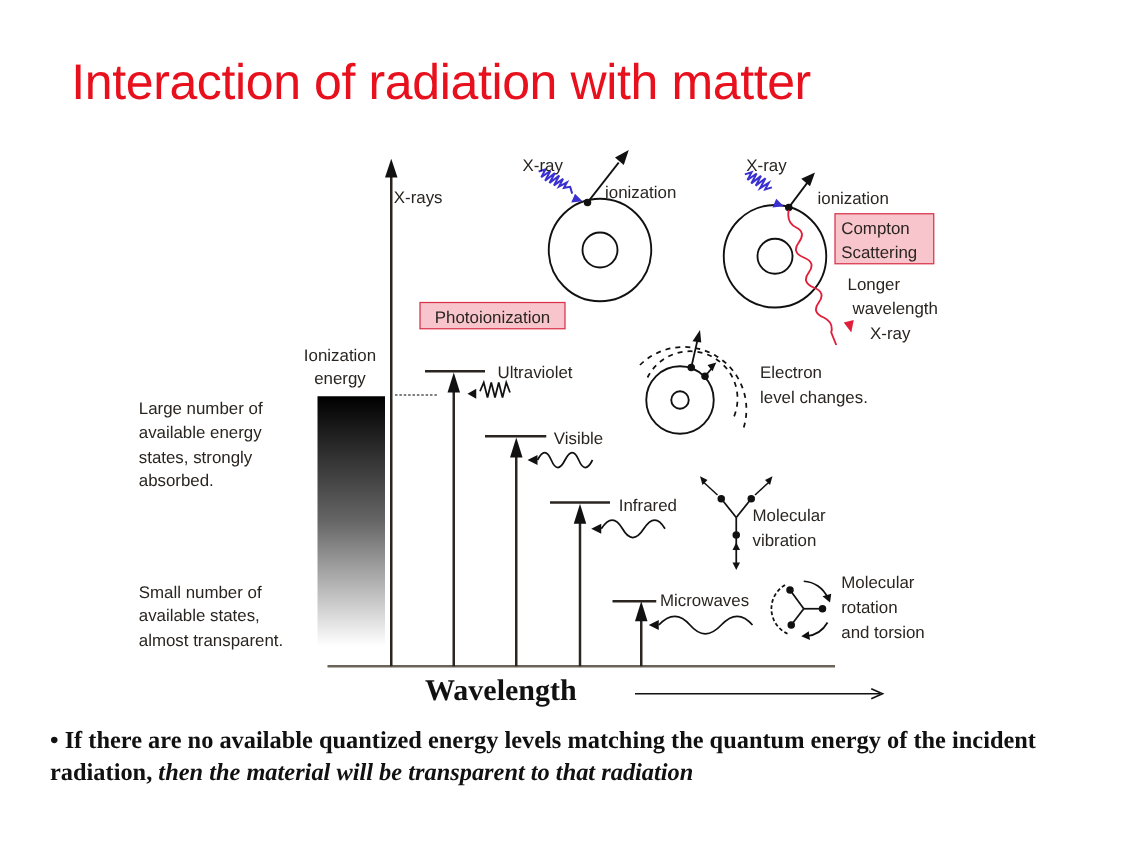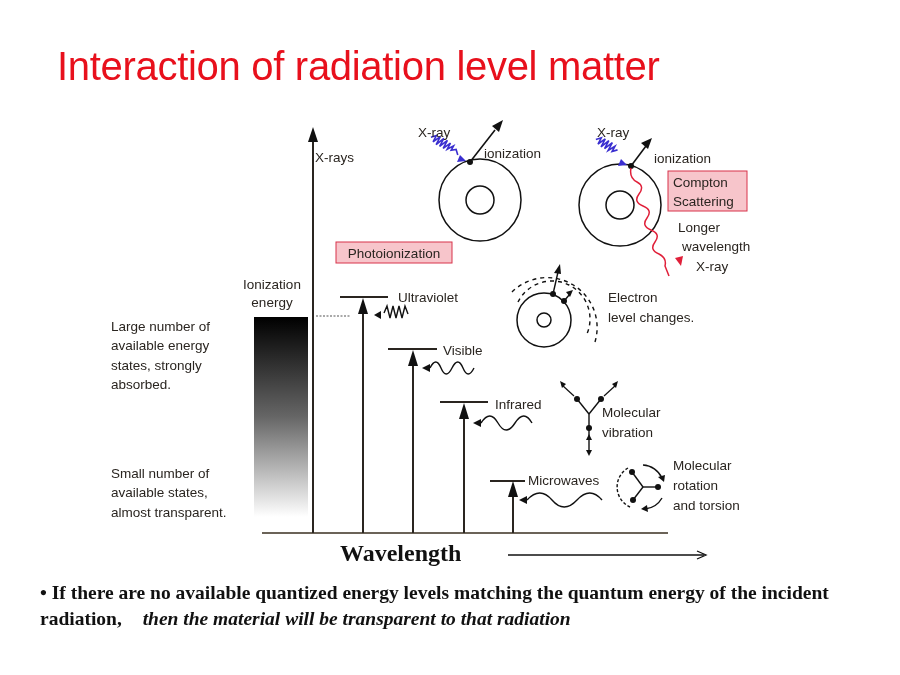--- a/index.html
+++ b/index.html
@@ -2,26 +2,26 @@
 <html><head>
 <meta charset="utf-8">
 <style>
   html, body { margin:0; padding:0; background:#ffffff; }
   body { width:900px; height:675px; position:relative; overflow:hidden; font-family:"Liberation Sans", sans-serif; }
   .title { position:absolute; left:57px; top:44px; font-size:40px; color:#e8101c; font-family:"Liberation Sans", sans-serif; letter-spacing:-0.3px; white-space:nowrap; }
   svg.diagram { position:absolute; left:0; top:0; }
   .lbl { font-family:"Liberation Sans", sans-serif; font-size:13.5px; fill:#2a2520; }
   .xlabel { position:absolute; left:340px; top:540px; font-family:"Liberation Serif", serif; font-weight:bold; font-size:24px; color:#111; }
   .note { position:absolute; left:40px; top:580px; width:820px; font-family:"Liberation Serif", serif; font-weight:bold; font-size:19.5px; line-height:26px; color:#111; }
-  .note i { font-style:italic;margin-left:16px; }
+  .note i { font-style:italic; }
 </style>
 </head>
 <body>
 
-<div class="title">Interaction of radiation level matter</div>
+<div class="title">Interaction of radiation with matter</div>
 
 <svg class="diagram" width="900" height="675" viewBox="0 0 900 675">
   <defs>
     <linearGradient id="gbar" x1="0" y1="0" x2="0" y2="1">
       <stop offset="0" stop-color="#000"></stop>
       <stop offset="0.5" stop-color="#666"></stop>
       <stop offset="1" stop-color="#fff"></stop>
     </linearGradient>
     <marker id="ah" markerWidth="8" markerHeight="10" refX="4" refY="0" orient="auto" markerUnits="userSpaceOnUse"></marker>
   </defs>

